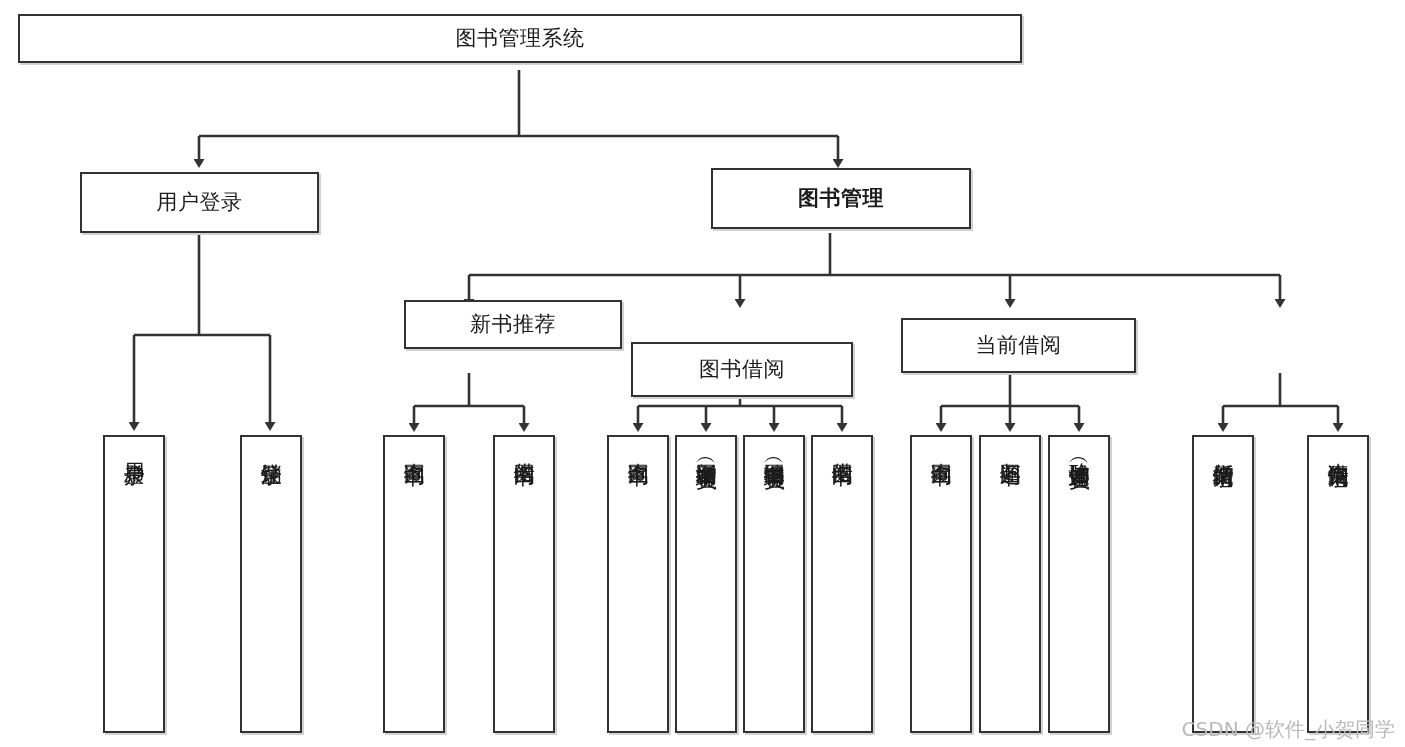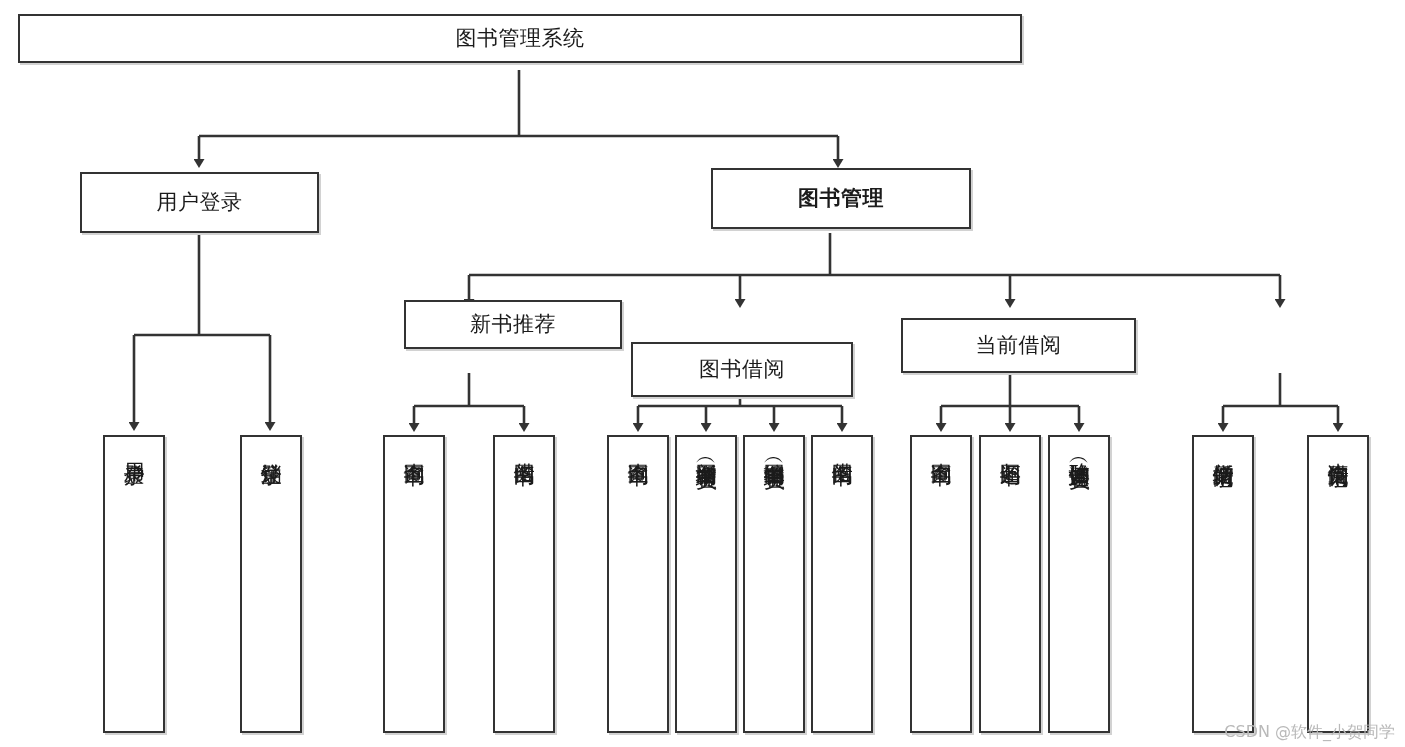--- a/index.html
+++ b/index.html
@@ -52,21 +52,21 @@
     text-orientation: upright;
     font-size: 21px;
     line-height: 1.08;
     letter-spacing: 1px;
     white-space: nowrap;
   }
   #watermark {
     position: absolute;
     right: 10px;
     bottom: 4px;
-    font-size: 16px;
+    font-size: 20px;
     color: #b9b9b9;
     white-space: nowrap;
     user-select: none;
   }
 </style>
 </head>
 <body>
 
 <div id="canvas">
 

